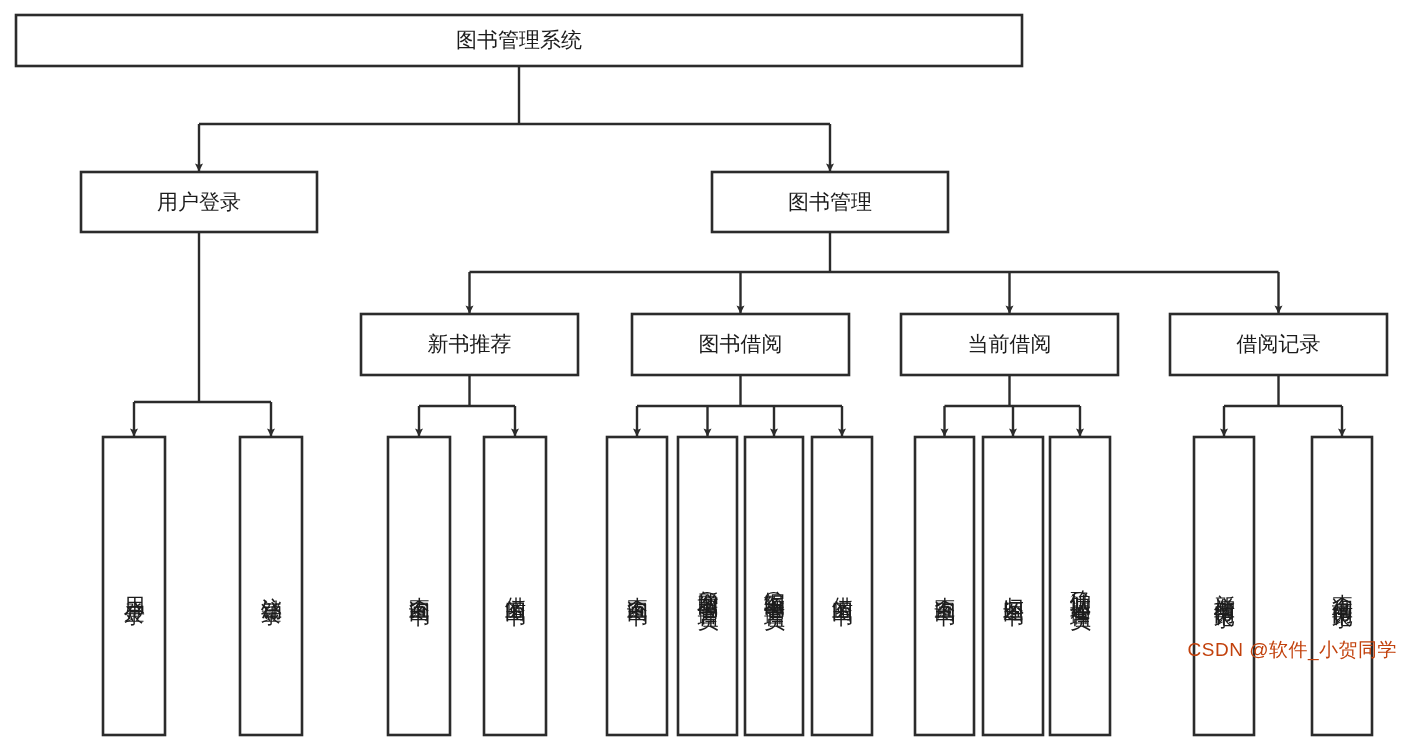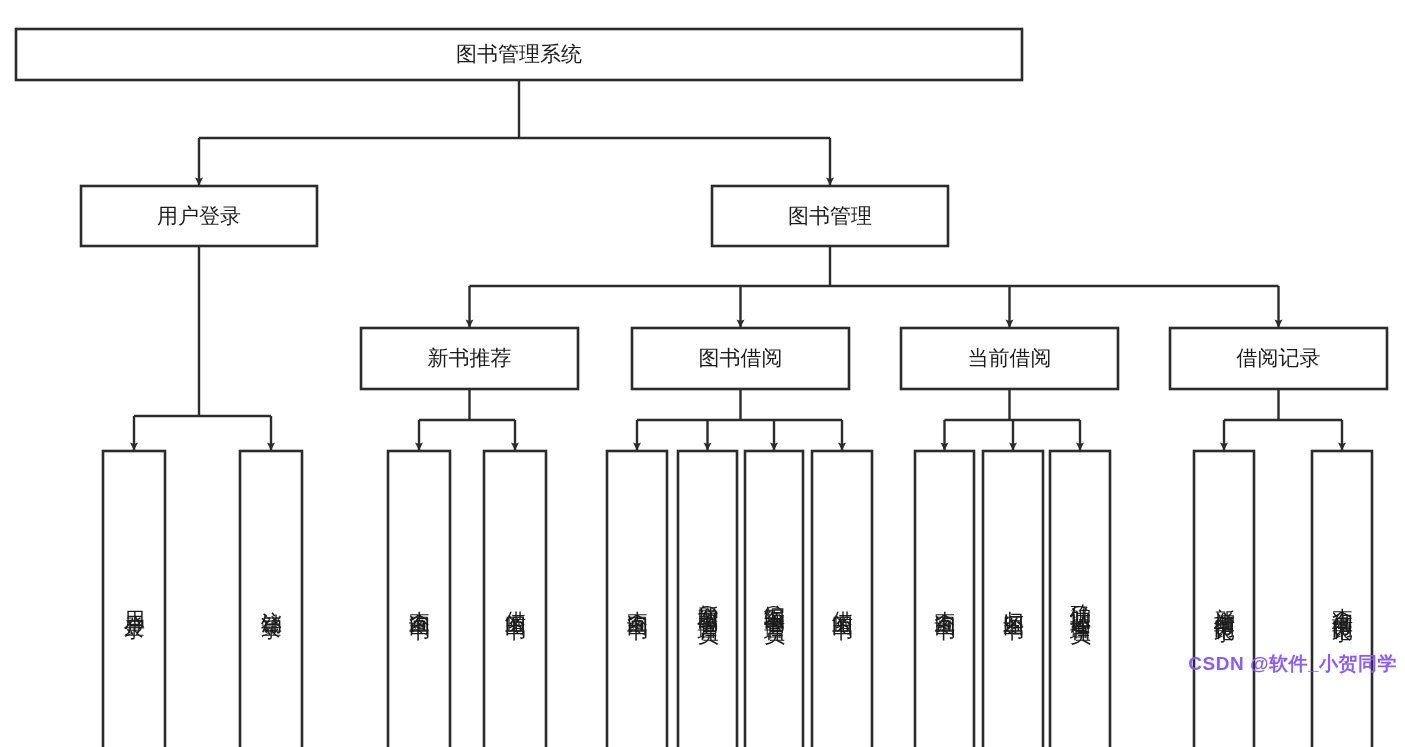--- a/index.html
+++ b/index.html
@@ -11,21 +11,20 @@
     width: 1405px;
     height: 747px;
     font-family: "Liberation Sans", "DejaVu Sans", sans-serif;
     overflow: hidden;
     position: relative;
   }
   #diagram-root {
     position: relative;
     width: 1405px;
     height: 669px;
-    margin-top: 14px;
   }
   svg#flow-svg {
     position: absolute;
     top: 0;
     left: 0;
     width: 1405px;
     height: 747px;
   }
   .node-box {
     fill: #ffffff;
@@ -58,24 +57,23 @@
     letter-spacing: 3px;
     white-space: nowrap;
     pointer-events: none;
   }
   .watermark {
     position: absolute;
     right: 8px;
     bottom: 6px;
     font-family: "Liberation Sans", "DejaVu Sans", sans-serif;
     font-size: 19px;
-    color: #8b5cf6;
+    color: #c2410c;
     white-space: nowrap;
     letter-spacing: 0.5px;
-    font-weight: bold;
   }
 </style>
 </head>
 <body>
 
 <div id="diagram-root">
 
   <svg id="flow-svg" viewBox="0 0 1405 747">
     <defs>
       <marker id="arrowhead" markerWidth="9" markerHeight="9" refX="7.6" refY="4.0" orient="auto" markerUnits="userSpaceOnUse">

